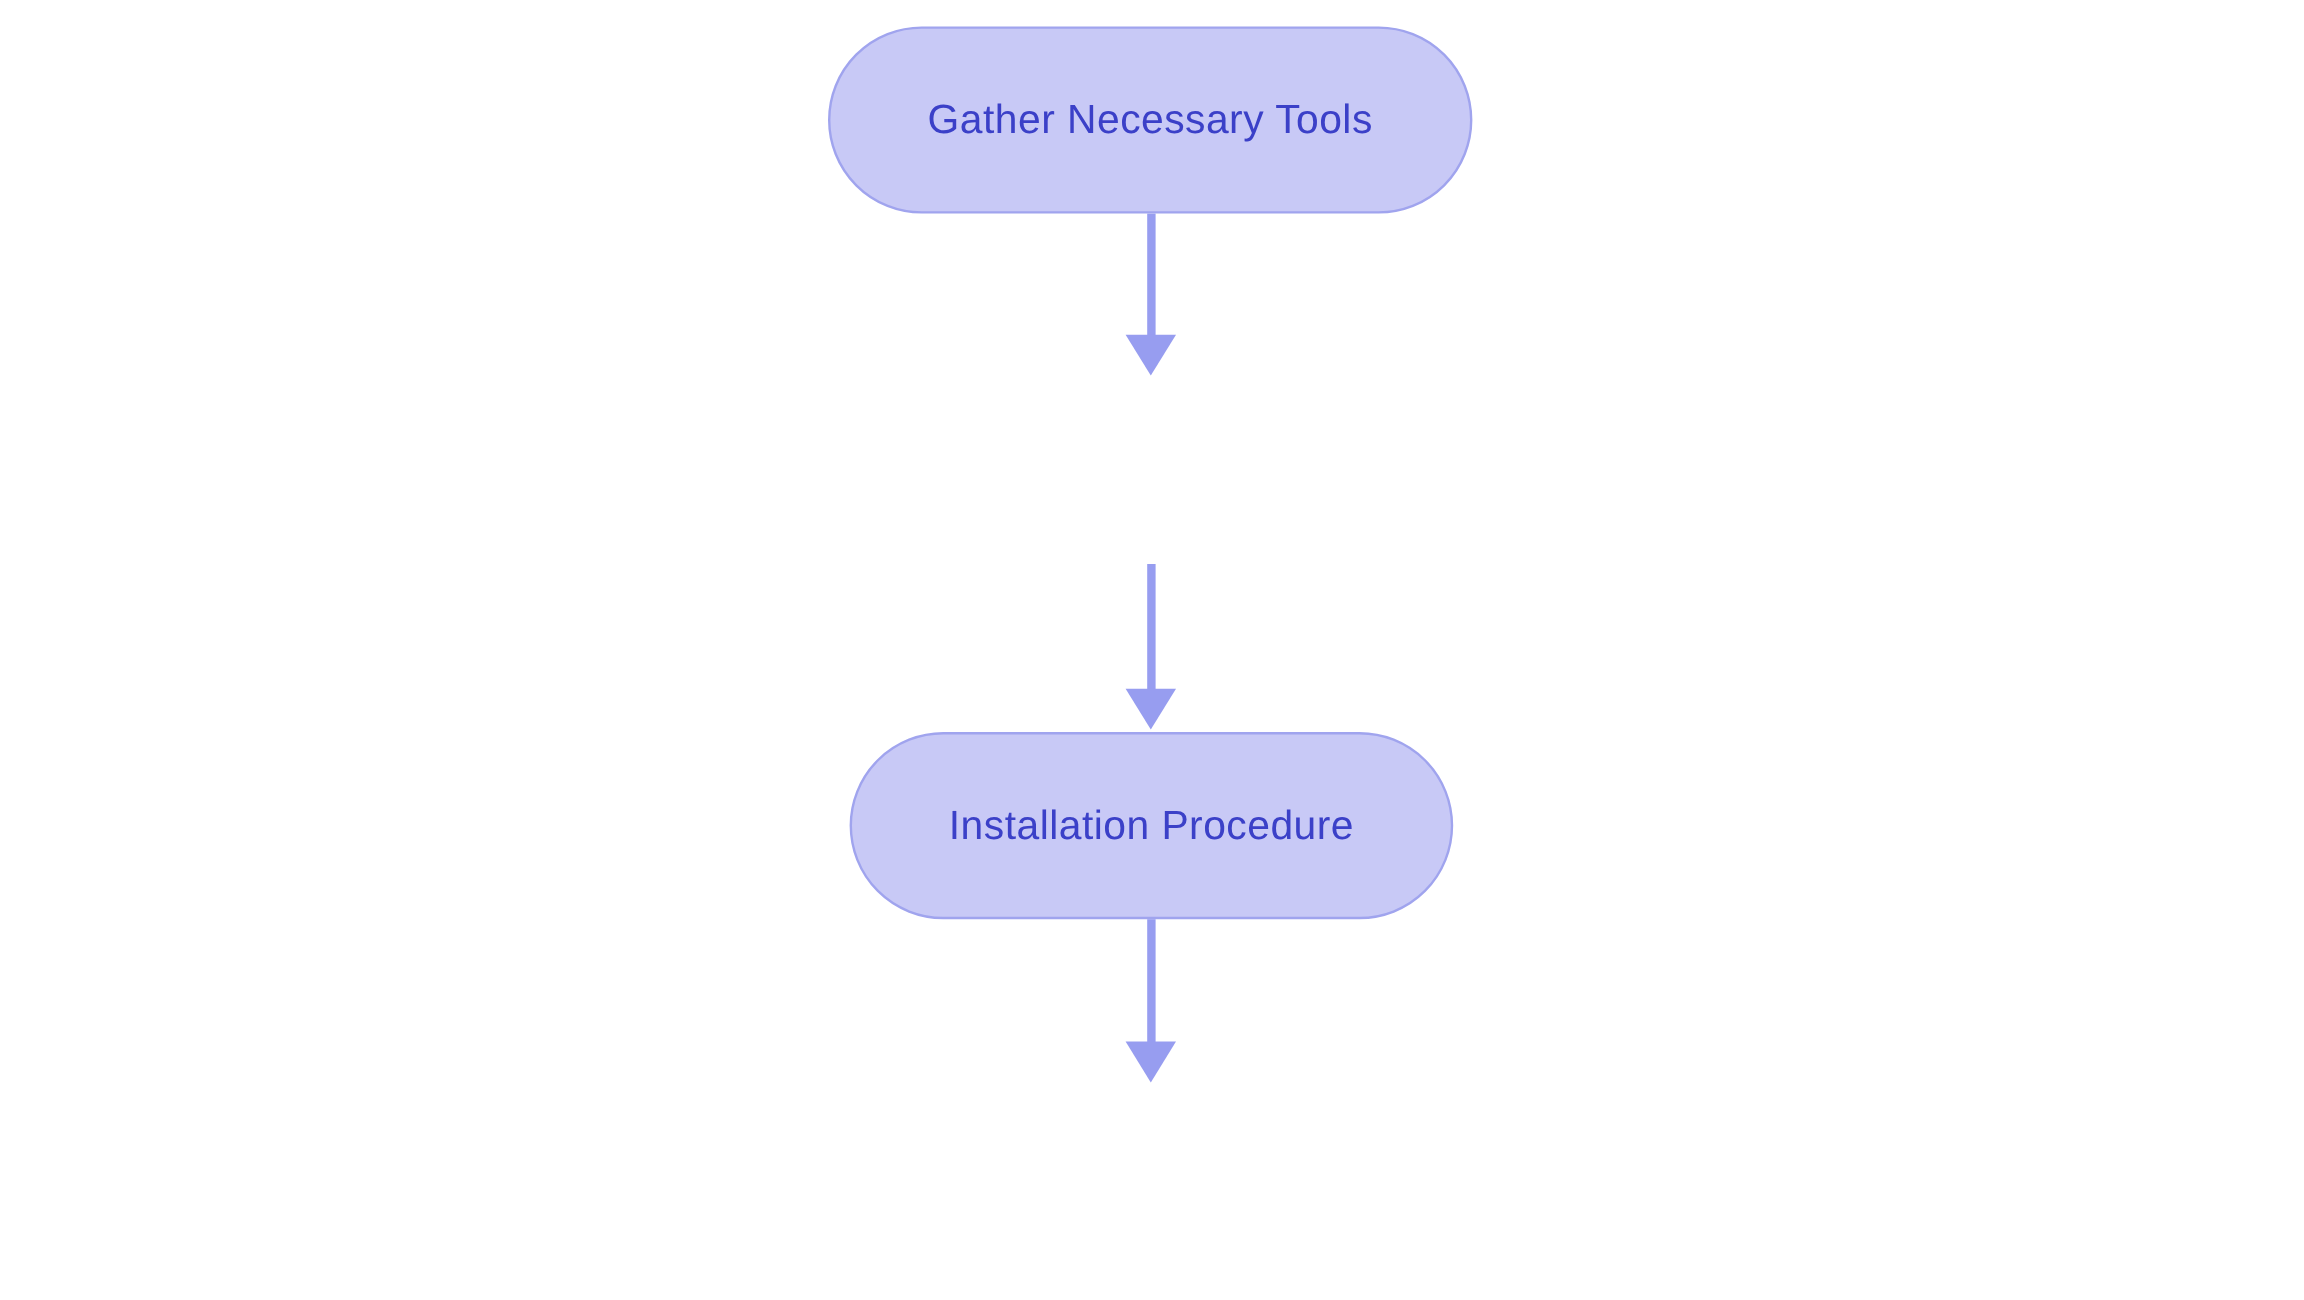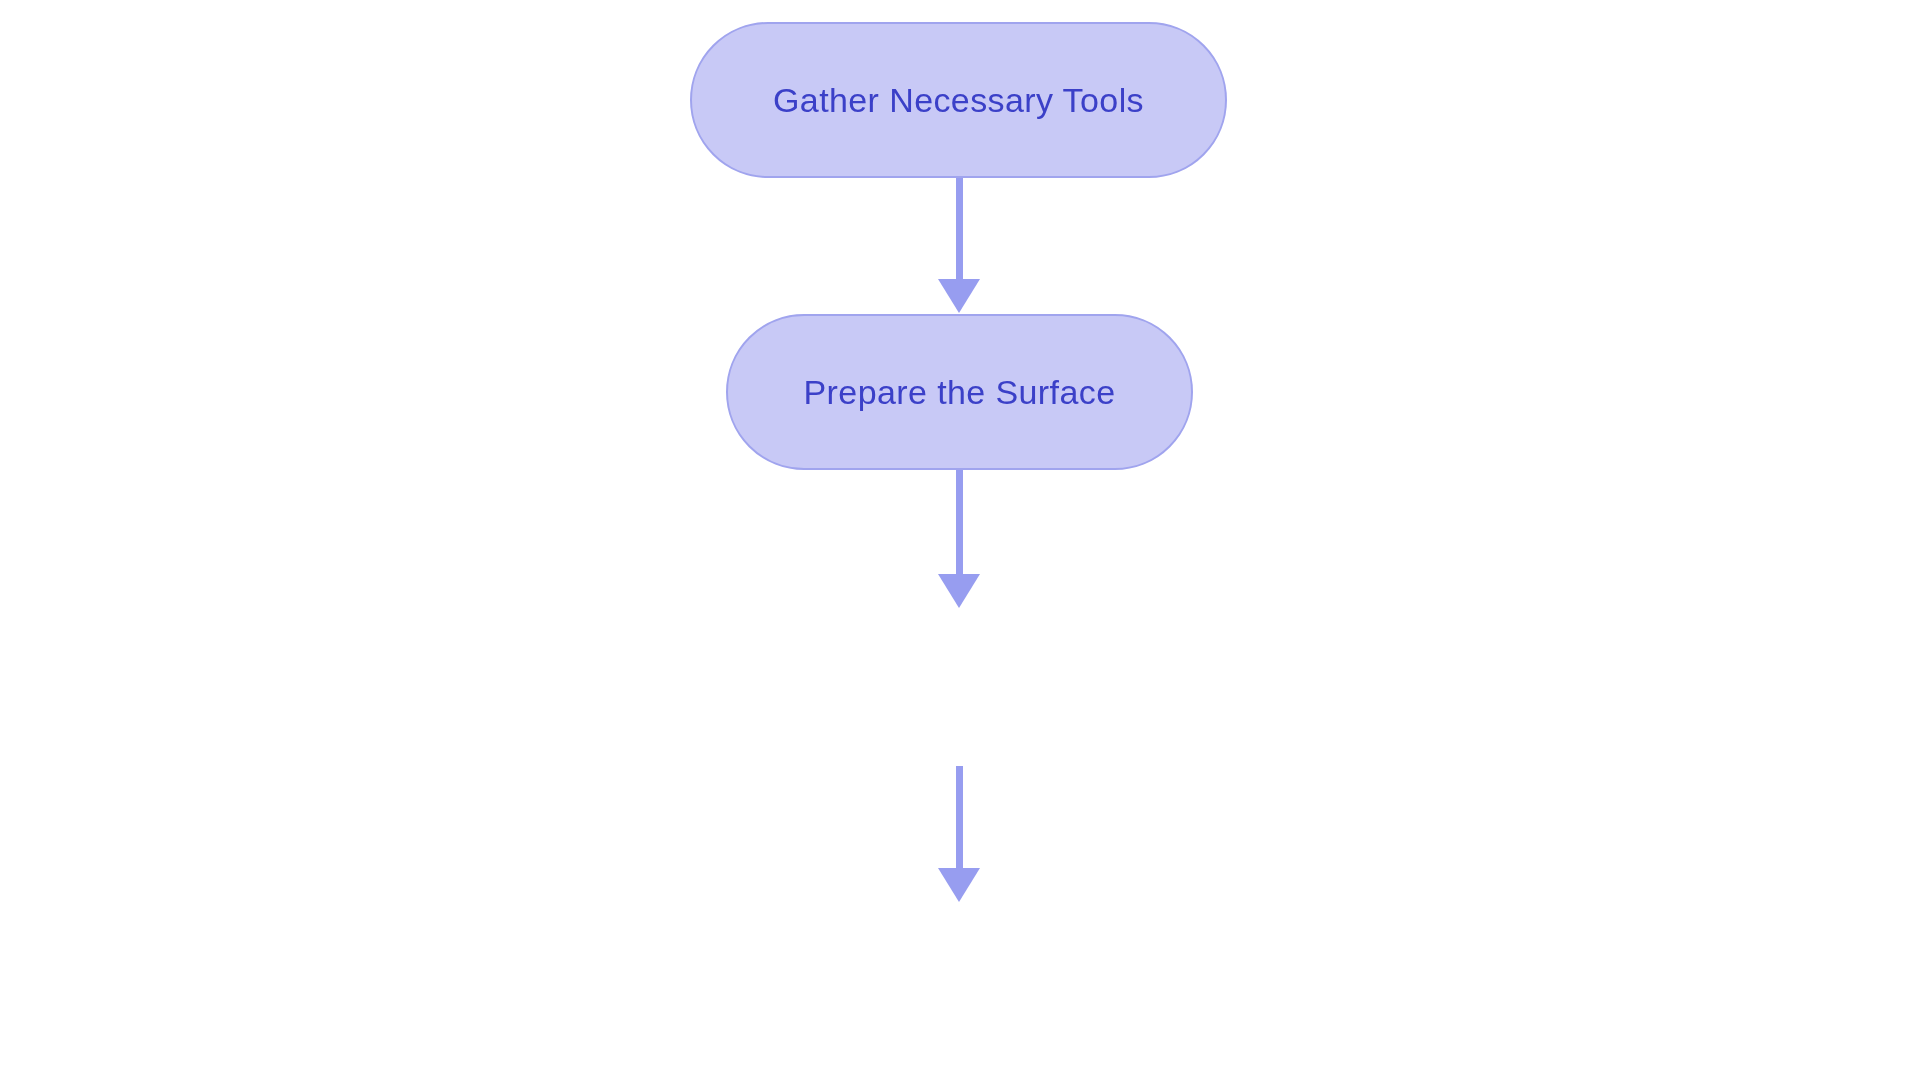--- a/index.html
+++ b/index.html
@@ -70,25 +70,25 @@
 
 <div class="canvas">
 
   <div class="flow-node node-1">
     <span>Gather Necessary Tools</span>
   </div>
 
   <div class="arrow-line line-1"></div>
   <div class="arrow-head head-1"></div>
 
-  <div class="flow-node node-2">
-    <span>Prepare the Surface</span>
-  </div>
 
   <div class="arrow-line line-2"></div>
   <div class="arrow-head head-2"></div>
 
+  <div class="flow-node node-3">
+    <span>Installation Procedure</span>
+  </div>
 
   <div class="arrow-line line-3"></div>
   <div class="arrow-head head-3"></div>
 
 
 </div>
 
 </body></html>

